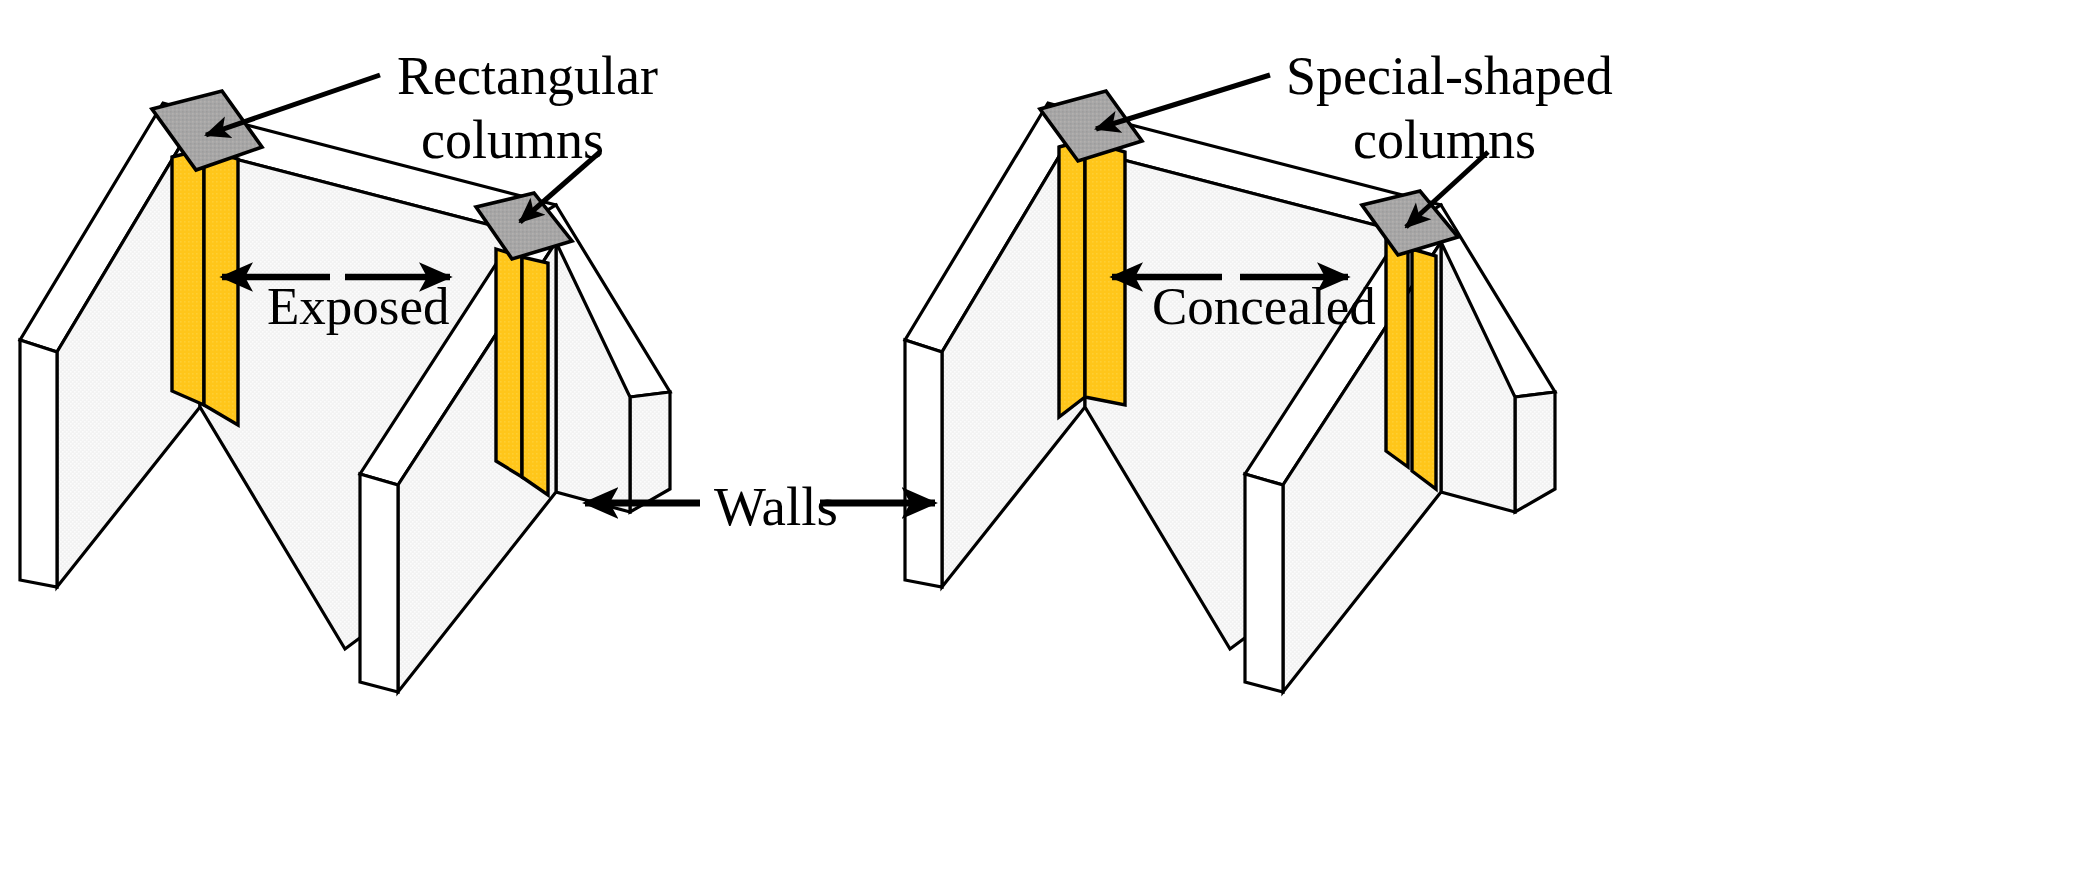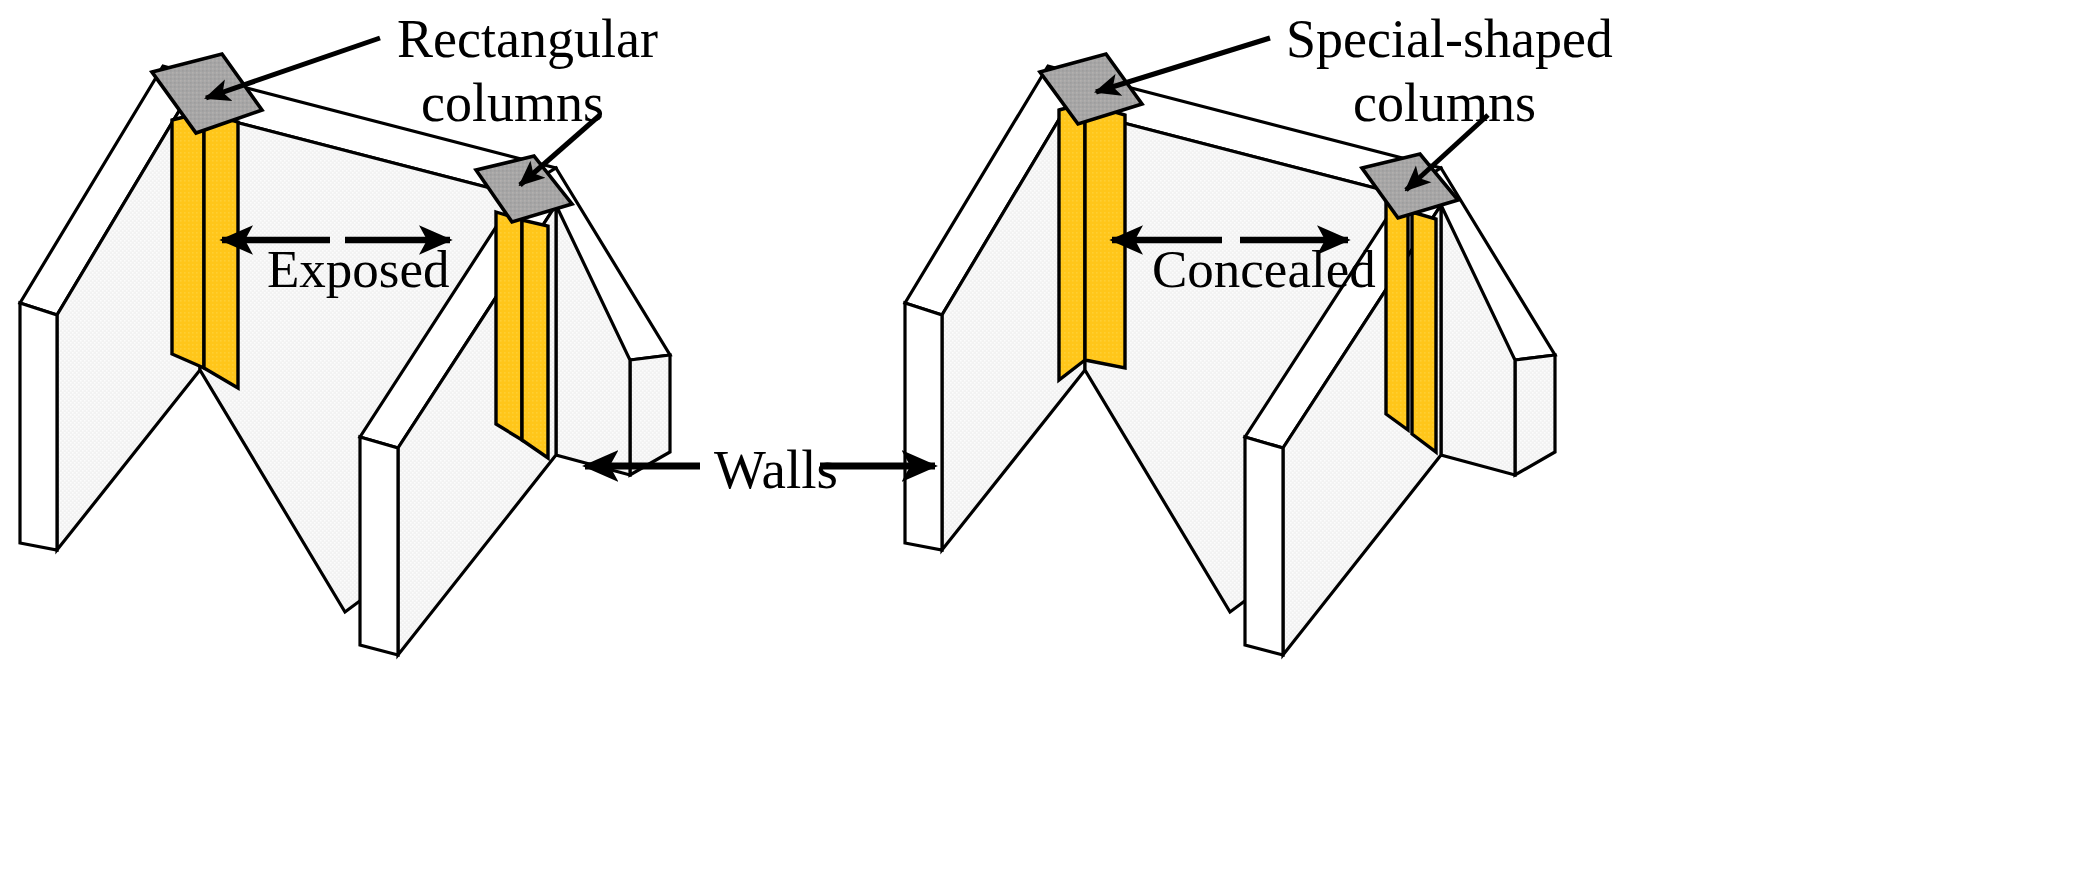--- a/index.html
+++ b/index.html
@@ -1,18 +1,18 @@
 <!DOCTYPE html>
 <html><head>
 <meta charset="utf-8">
 <style>
   html,body{margin:0;padding:0;background:#ffffff;}
   body{width:2097px;height:870px;overflow:hidden;
        font-family:"Liberation Serif","DejaVu Serif",serif;}
-  #stage{position:relative;width:2097px;height:792px;background:#fff;}
+  #stage{position:relative;width:2097px;height:792px;background:#fff;margin-top:37px;}
   svg.canvas{position:absolute;left:0;top:0;width:2097px;height:870px;display:block;}
   .lbl{font-family:"Liberation Serif","DejaVu Serif",serif;fill:#000;}
 </style>
 </head>
 <body>
 
 <div id="stage">
 <svg class="canvas" viewBox="0 0 2097 870" xmlns="http://www.w3.org/2000/svg">
   <defs>
 

